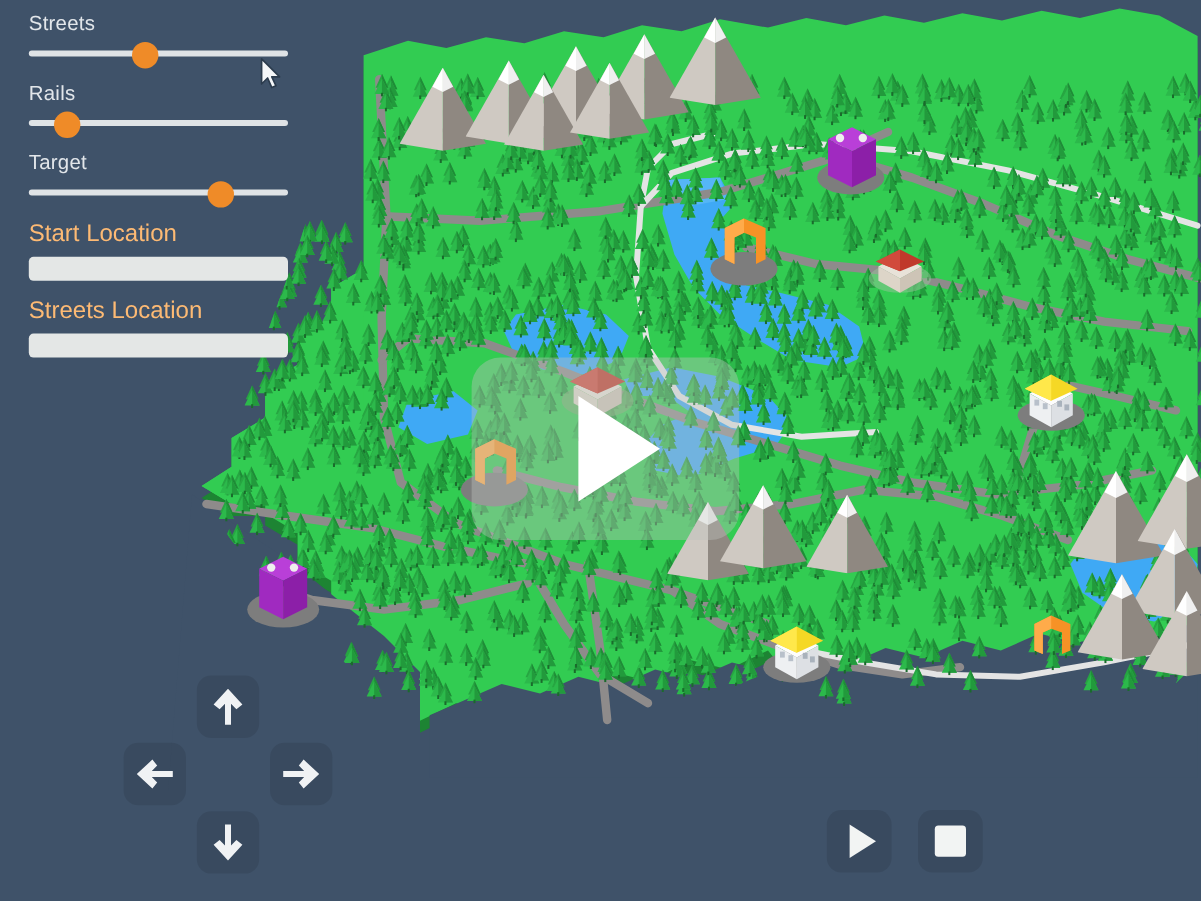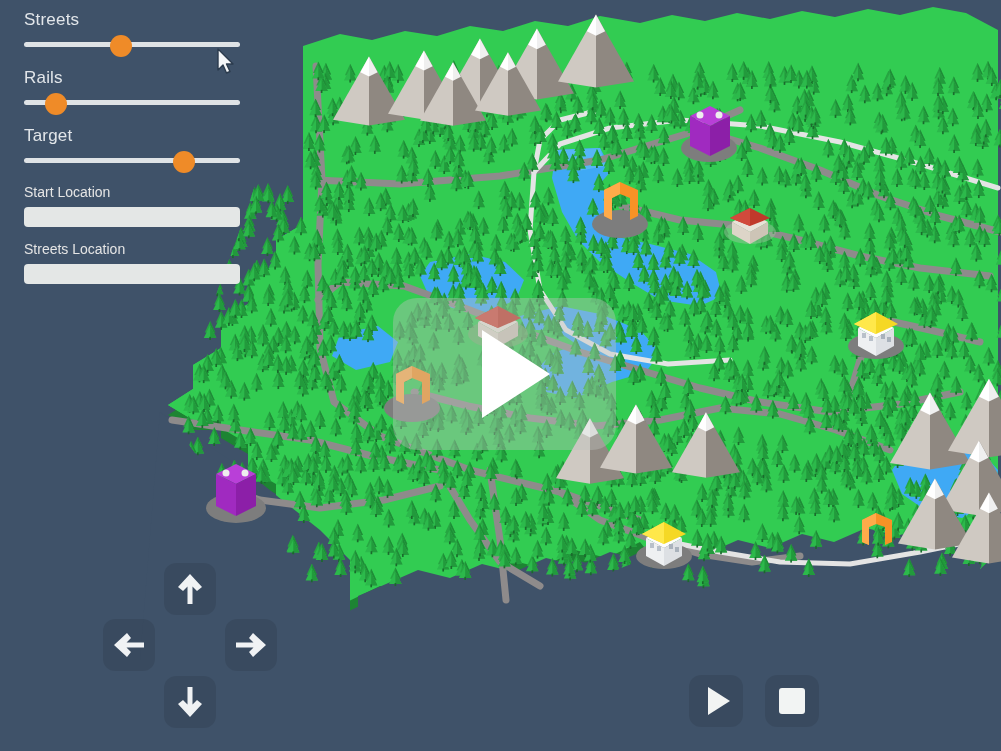--- a/index.html
+++ b/index.html
@@ -31,21 +31,21 @@
   .slider-track{
     position:absolute;left:0;top:6px;width:216px;height:5px;
     background:#dfe3e6;border-radius:3px;
   }
   .slider-thumb{
     position:absolute;top:-1px;width:22px;height:22px;border-radius:50%;
     background:#ef8b28;margin-left:-11px;
     box-shadow:0 0 0 0 rgba(0,0,0,0);
   }
   .field-label{
-    color:#e5e5e5;font-size:14px;margin:0 0 7px 12px;
+    color:#fdba74;font-size:20px;margin:0 0 7px 12px;
   }
   .text-field{
     display:block;width:216px;height:20px;margin:0 0 14px 12px;
     background:#e4e7e6;border:none;border-radius:4px;
     font-family:"Liberation Sans", sans-serif;font-size:13px;
     color:#222;padding:0 6px;box-sizing:border-box;outline:none;
   }
 
   
   #video-overlay{

